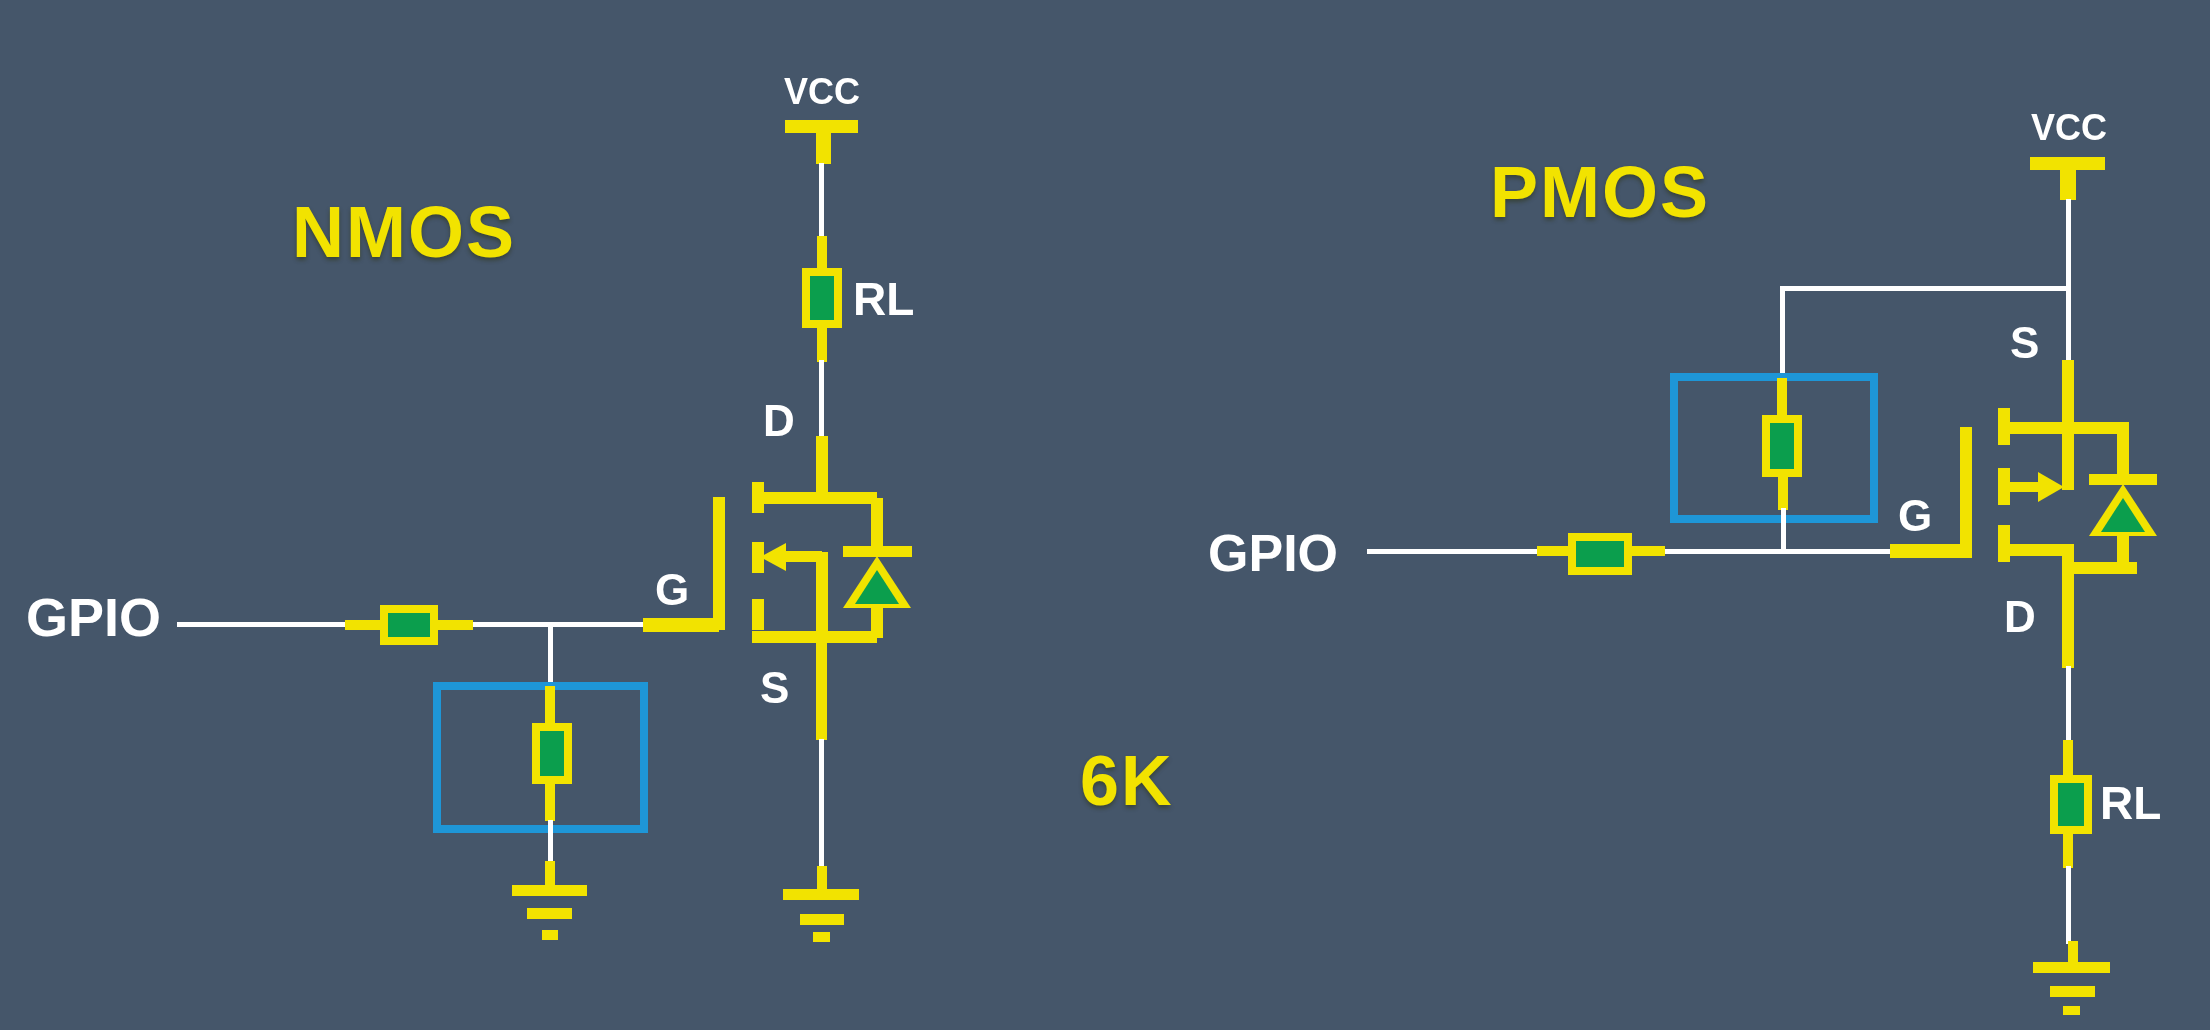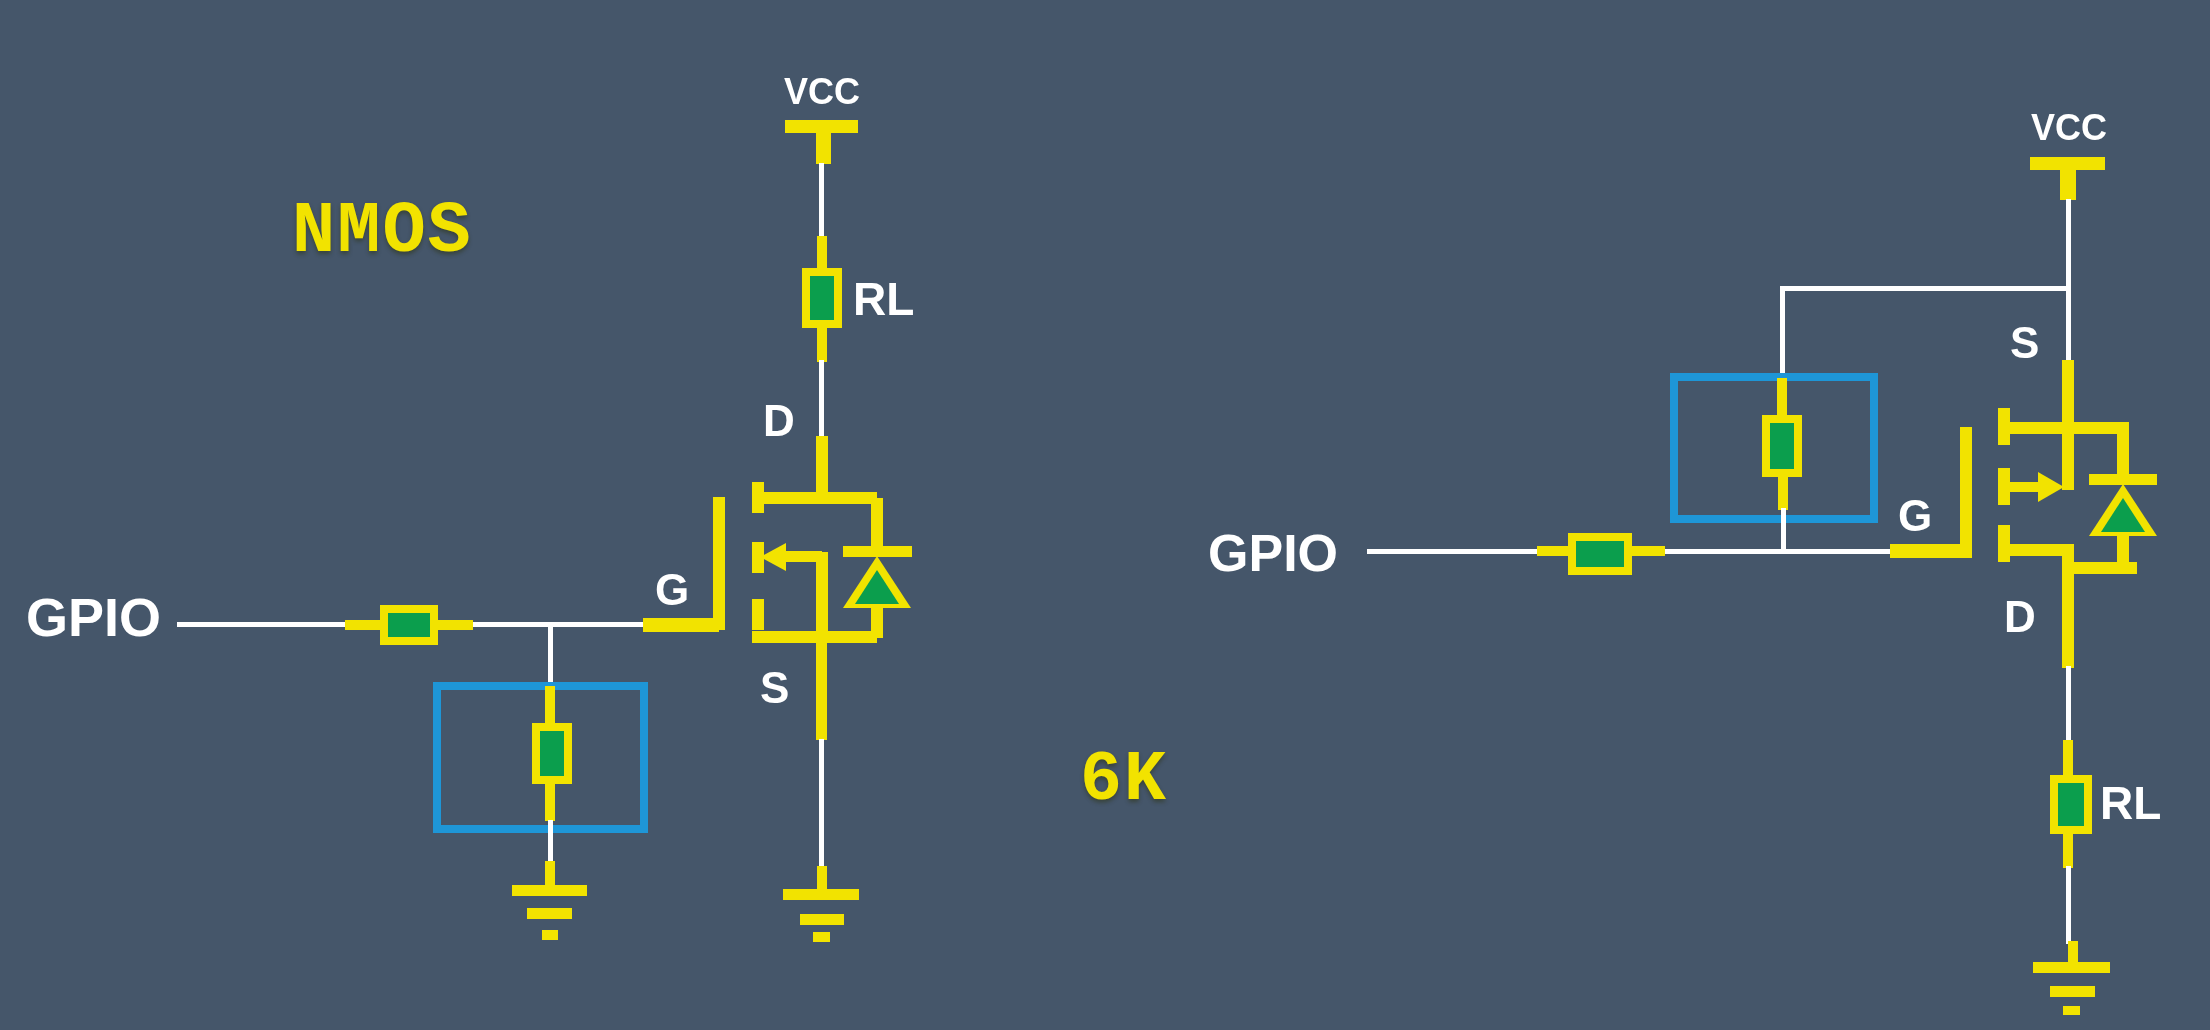--- a/index.html
+++ b/index.html
@@ -10,21 +10,21 @@
     --highlight-blue:#1e96d7;
   }
   html,body{margin:0;padding:0;}
   body{background:#2c3a4a;font-family:"Liberation Sans",sans-serif;}
   #stage{
     position:relative;width:2210px;height:1030px;overflow:hidden;
     background:var(--background);
   }
   .t{position:absolute;color:var(--wire-white);font-weight:bold;line-height:1;white-space:nowrap;}
   .ty{position:absolute;color:var(--symbol-yellow);font-weight:bold;line-height:1;white-space:nowrap;
-      text-shadow:0 3px 4px rgba(40,45,0,.45);font-family:Liberation Mono, monospace;}
+      text-shadow:0 3px 4px rgba(40,45,0,.45);}
   .wy{position:absolute;background:var(--symbol-yellow);}
   .ww{position:absolute;background:var(--wire-white);}
   .res{position:absolute;background:var(--resistor-green);border:8px solid var(--symbol-yellow);box-sizing:border-box;}
   .box{position:absolute;border:8px solid var(--highlight-blue);box-sizing:border-box;background:transparent;}
   .tri{position:absolute;width:0;height:0;}
 </style>
 </head>
 <body>
 
 <div id="stage">
@@ -86,20 +86,21 @@
   <span class="t" style="left:760px;top:666px;font-size:44px;">S</span>
   <div class="wy" style="left:816px;top:641px;width:11px;height:99px;"></div>
   <div class="ww" style="left:819px;top:739px;width:5px;height:130px;"></div>
   <div class="wy" style="left:817px;top:866px;width:10px;height:25px;"></div>
   <div class="wy" style="left:783px;top:889px;width:76px;height:11px;"></div>
   <div class="wy" style="left:800px;top:914px;width:44px;height:11px;"></div>
   <div class="wy" style="left:813px;top:932px;width:17px;height:10px;"></div>
 
   <span class="ty" style="left:1080px;top:746px;font-size:70px;letter-spacing:2px;">6K</span>
 
+  <span class="ty" style="left:1490px;top:156px;font-size:72px;letter-spacing:2px;">PMOS</span>
 
   <span class="t" style="left:2031px;top:110px;font-size:36px;">VCC</span>
   <div class="wy" style="left:2030px;top:157px;width:75px;height:13px;"></div>
   <div class="wy" style="left:2060px;top:170px;width:16px;height:30px;"></div>
   <div class="ww" style="left:2066px;top:199px;width:5px;height:91px;"></div>
 
   <div class="ww" style="left:1780px;top:286px;width:291px;height:5px;"></div>
   <div class="ww" style="left:1780px;top:286px;width:5px;height:89px;"></div>
   <div class="ww" style="left:2066px;top:288px;width:5px;height:74px;"></div>
   <span class="t" style="left:2010px;top:321px;font-size:44px;">S</span>

